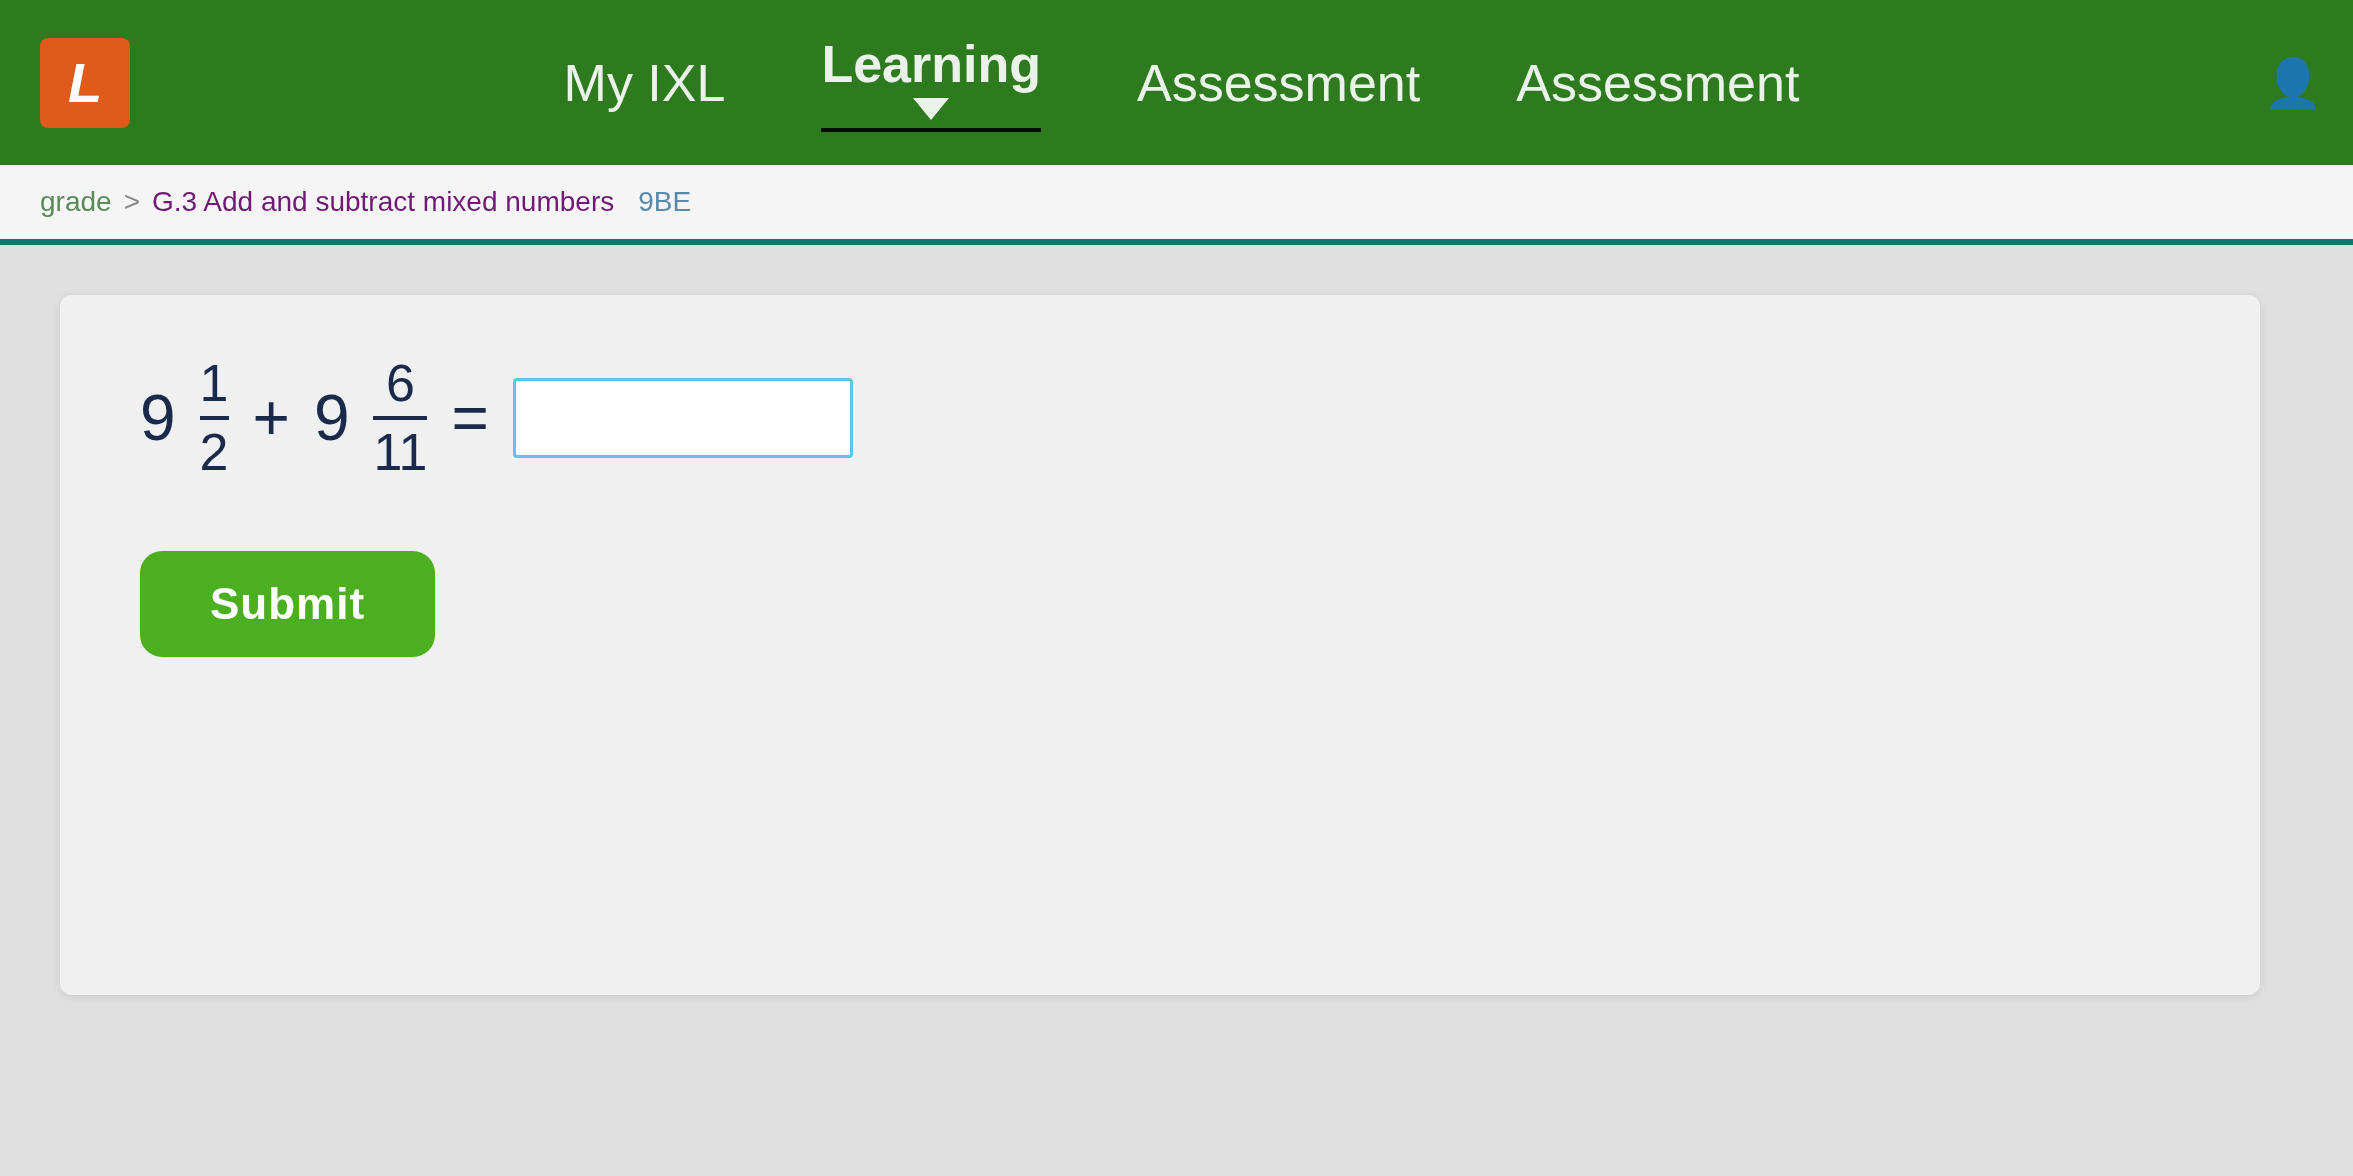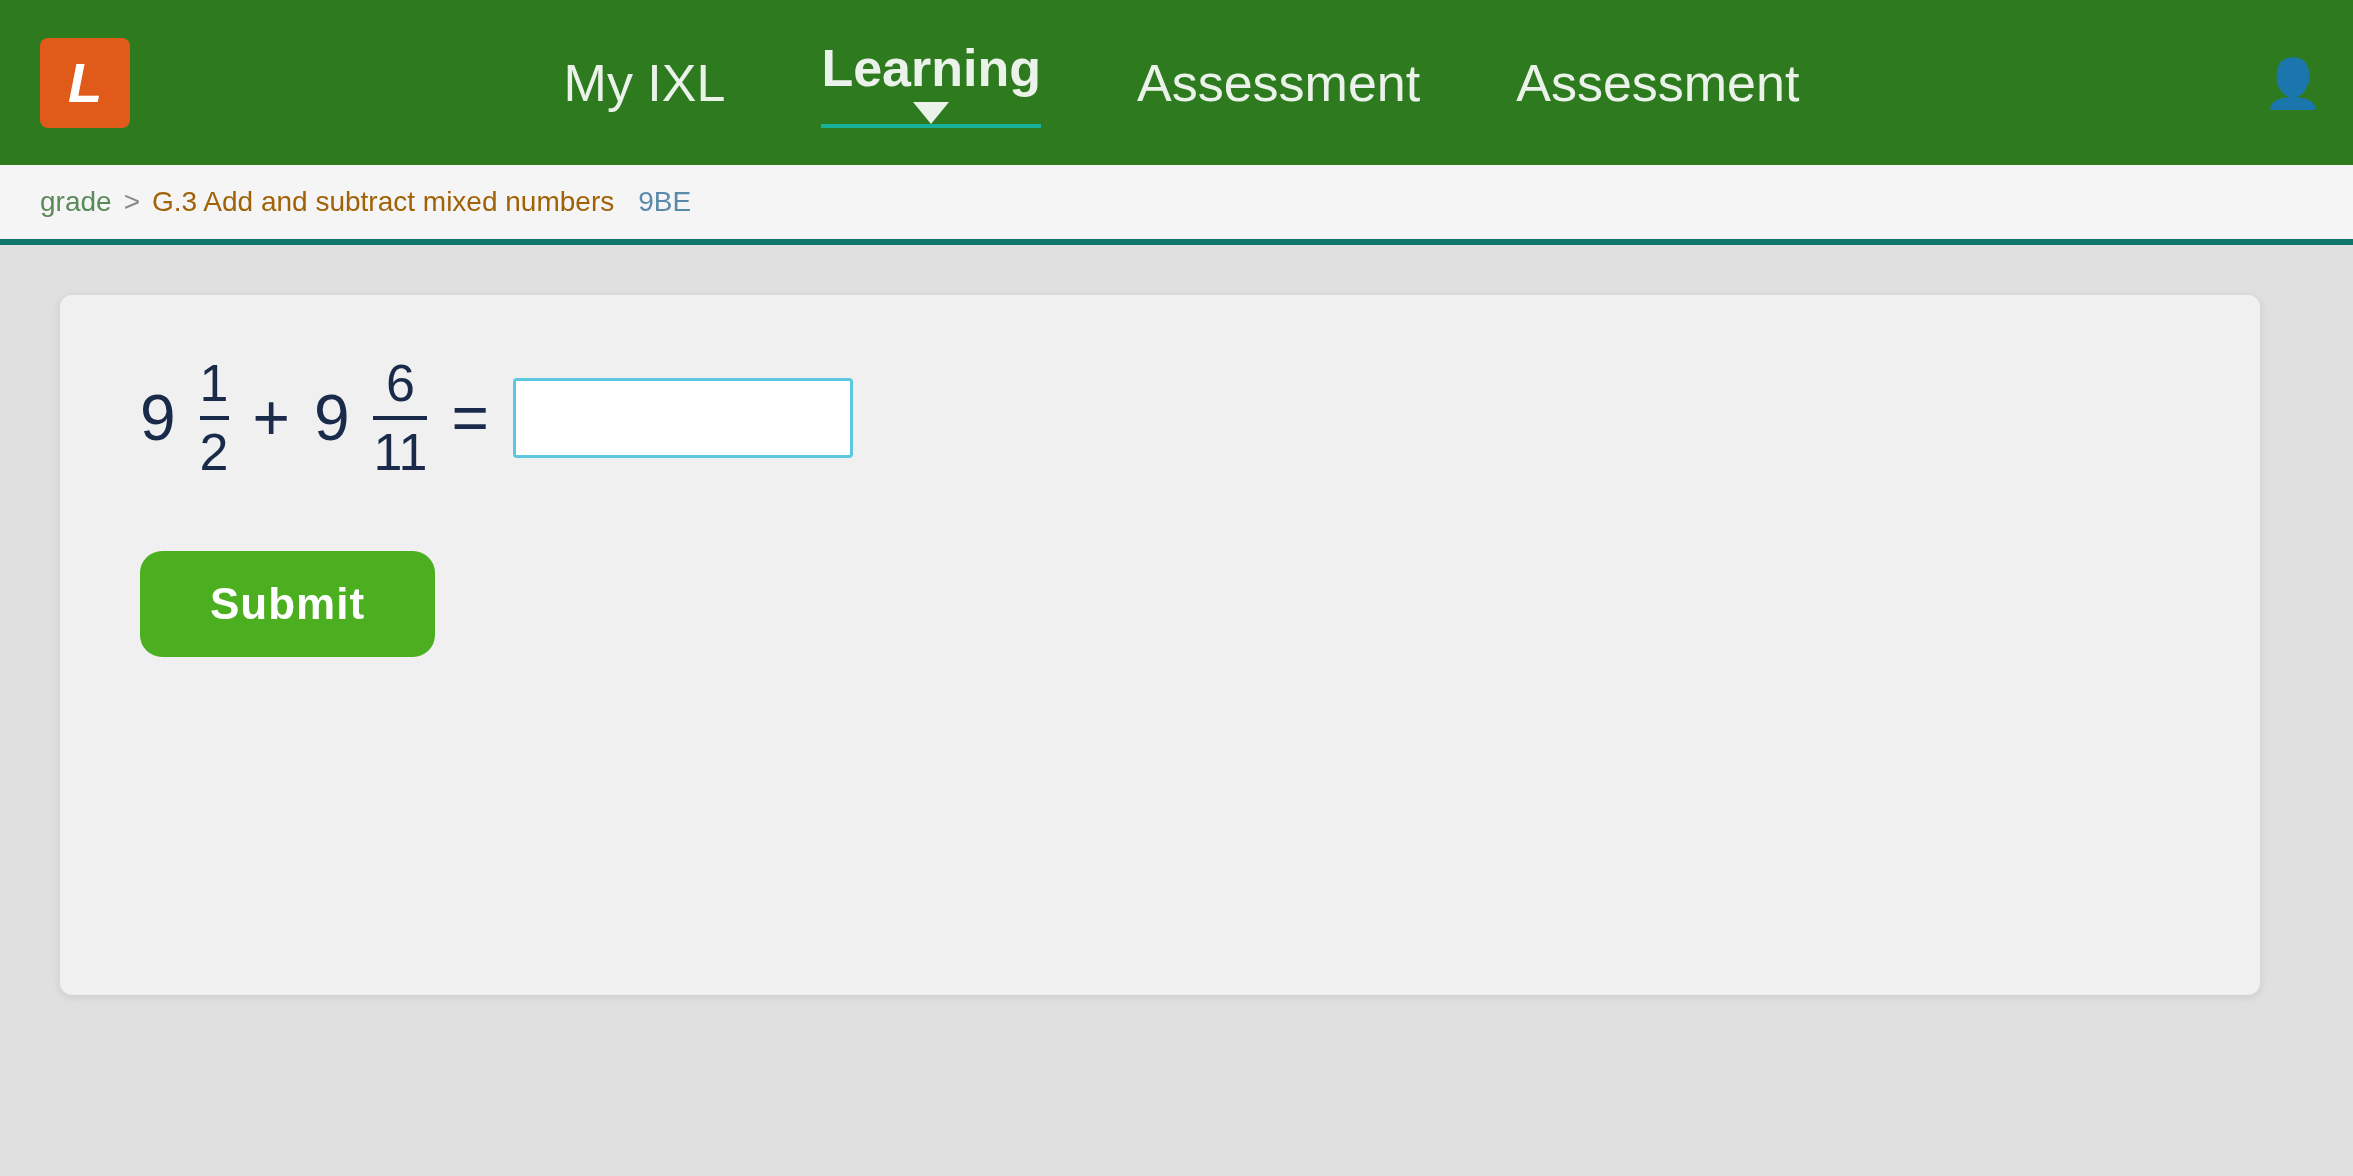--- a/index.html
+++ b/index.html
@@ -52,22 +52,22 @@
       color: white;
       font-size: 52px;
       font-weight: 400;
       text-decoration: none;
       cursor: pointer;
       opacity: 0.9;
     }
 
     .nav-link.active {
       font-weight: 700;
-      border-bottom: 4px solid #14b8a6;
-      padding-bottom: 0;
+      border-bottom: 4px solid #000000;
+      padding-bottom: 8px;
     }
 
     
     .nav-link.active::after {
       content: '';
       display: block;
       width: 0;
       height: 0;
       border-left: 18px solid transparent;
       border-right: 18px solid transparent;
@@ -92,21 +92,21 @@
       cursor: pointer;
     }
 
     .breadcrumb-sep {
       font-size: 28px;
       color: #888;
     }
 
     .breadcrumb-current {
       font-size: 28px;
-      color: #a16207;
+      color: #701a75;
     }
 
     .breadcrumb-code {
       font-size: 28px;
       color: #5a8aaa;
       margin-left: 12px;
     }
 
     
     .main-content {

